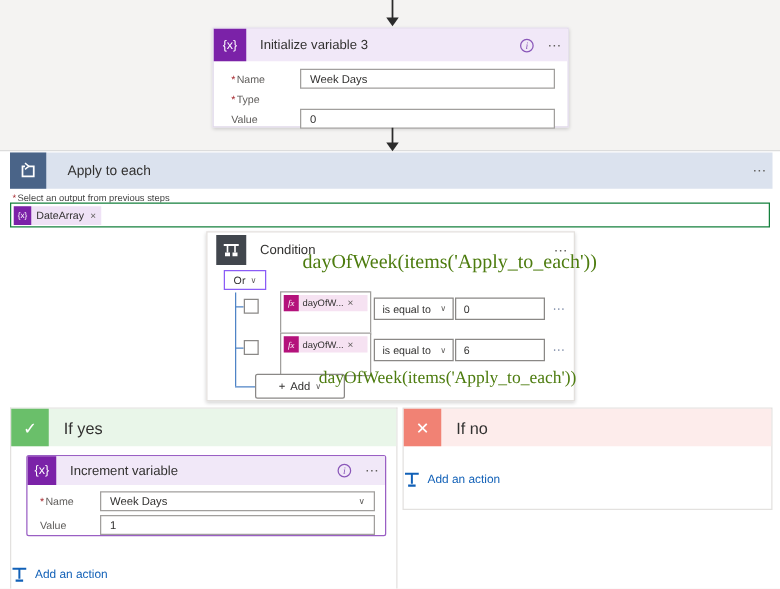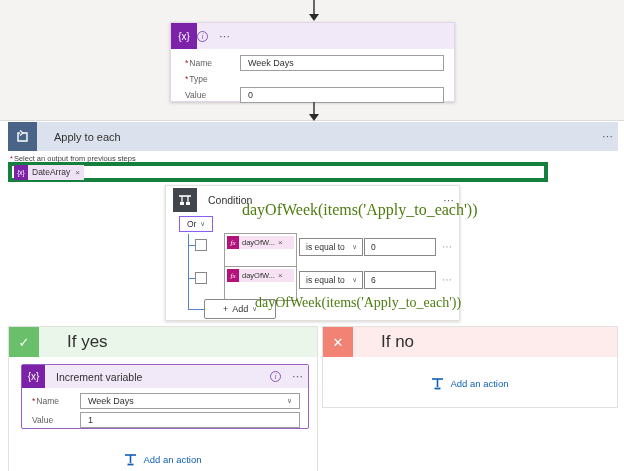--- a/index.html
+++ b/index.html
@@ -29,22 +29,22 @@
   .tbox { flex:1; height:16px; border:1px solid #a19f9d; background:#fff; display:flex; align-items:center;
     padding:0 7px; font-size:9px; color:#323130; position:relative; }
   .tbox .chev { position:absolute; right:7px; color:#605e5c; font-size:7px; }
 
   
   .scope-header { position:absolute; left:8px; top:122px; width:610px; height:29px; background:#dbe2ee;
     display:flex; align-items:center; }
   .scope-icon { width:29px; height:29px; background:#4a6488; display:flex; align-items:center; justify-content:center; flex-shrink:0; }
   .scope-title { font-size:11px; color:#323130; margin-left:17px; flex:1; }
   .select-label { position:absolute; left:10px; top:154px; font-size:7.5px; color:#444;text-align:right; }
-  .wide-input { position:absolute; left:8px; top:162px; width:540px; height:20px; background:#fff;
-    border:4px solid #15803d; display:flex; align-items:center; padding:0 2px; }
+  .wide-input { position:absolute; left:8px; top:162px; width:608px; height:20px; background:#fff;
+    border:1px solid #15803d; display:flex; align-items:center; padding:0 2px; }
   .token-pill { display:flex; align-items:center; background:#efe2f6; height:15px; padding-right:4px; }
   .token-badge { width:14px; height:15px; background:#7b22a8; color:#fff; font-size:6.5px; display:flex;
     align-items:center; justify-content:center; margin-right:4px; }
   .token-name { font-size:8.5px; color:#323130; margin-right:5px; }
   .token-x { font-size:8px; color:#605e5c; cursor:pointer; }
 
   
   .cond-card { left:165px; top:185px; width:295px; height:136px; }
   .cond-header { height:28px; }
   .cond-badge { width:24px; height:24px; background:#41464d; margin-left:7px; display:flex; align-items:center; justify-content:center; }
@@ -70,38 +70,38 @@
     justify-content:center; gap:4px; cursor:pointer; }
   .add-btn .chev { font-size:6.5px; color:#605e5c; }
 
   .red-note { position:absolute; font-family:"Liberation Serif", serif; color:#4d7c0f; z-index:6; white-space:nowrap; }
   .red-note.big { left:242px; top:201px; font-size:16px; }
   .red-note.small { left:255px; top:295px; font-size:14px; }
 
   
   .branch { position:absolute; background:#fff; border:1px solid #e3e1df; }
   .branch-header { display:flex; align-items:center; height:30px; }
-  .branch-title { font-size:17px; color:#323130; margin-left:28px; }
+  .branch-title { font-size:13px; color:#323130; margin-left:12px; }
   .branch-badge { width:30px; height:30px; display:flex; align-items:center; justify-content:center;
     color:#fff; font-size:13px; flex-shrink:0; }
   .if-yes { left:8px; top:326px; width:310px; height:145px; border-bottom:none; }
   .if-yes .branch-header { background:#e9f6e9; }
   .if-yes .branch-badge { background:#6abf6a; }
   .if-no { left:322px; top:326px; width:296px; height:82px; }
   .if-no .branch-header { background:#fdeceb; }
   .if-no .branch-badge { background:#f18274; }
 
   .inc-card { position:absolute; left:12px; top:37px; width:288px; height:65px; background:#fff;
     border:1.5px solid #9a5fc4; border-radius:2px; box-shadow:none; }
   .inc-card .purple-header { height:23px; }
   .inc-card .action-badge { width:23px; height:23px; }
   .inc-card .card-body { padding:2px 8px 2px 10px; }
   .inc-card .field-label { width:48px; }
 
-  .add-action { position:absolute; left:0; right:0; display:flex; align-items:center; justify-content:center;
+  .add-action { position:absolute; left:0; right:0; display:flex; align-items:center; 
     gap:6px; cursor:pointer; }
   .add-action .txt { font-size:9.5px; color:#1160b7; }
   .if-yes .add-action { top:126px; }
   .if-no .add-action { top:50px; }
 </style>
 </head>
 <body>
 
 <div class="canvas">
   <div class="scope-bg"></div>
@@ -109,20 +109,21 @@
   <svg class="arrow" style="left:306px;top:0px;" width="16" height="22">
     <line x1="8" y1="0" x2="8" y2="15" stroke="#2b2b2b" stroke-width="1.4"></line>
     <polygon points="3,14 13,14 8,21" fill="#2b2b2b"></polygon>
   </svg>
 
   <div class="card init-card">
     <div class="card-header purple-header">
       <div class="action-badge">
           <span>{x}</span>
         </div>
+      <span class="card-title">Initialize variable 3</span>
       <span class="info-circle">
           <span>i</span>
         </span>
       <span class="menu-dots">⋯</span>
     </div>
     <div class="card-body">
       <div class="field-row">
         <span class="field-label"><span class="req">*</span><span>Name</span></span>
         <div class="tbox">
             <span>Week Days</span>

